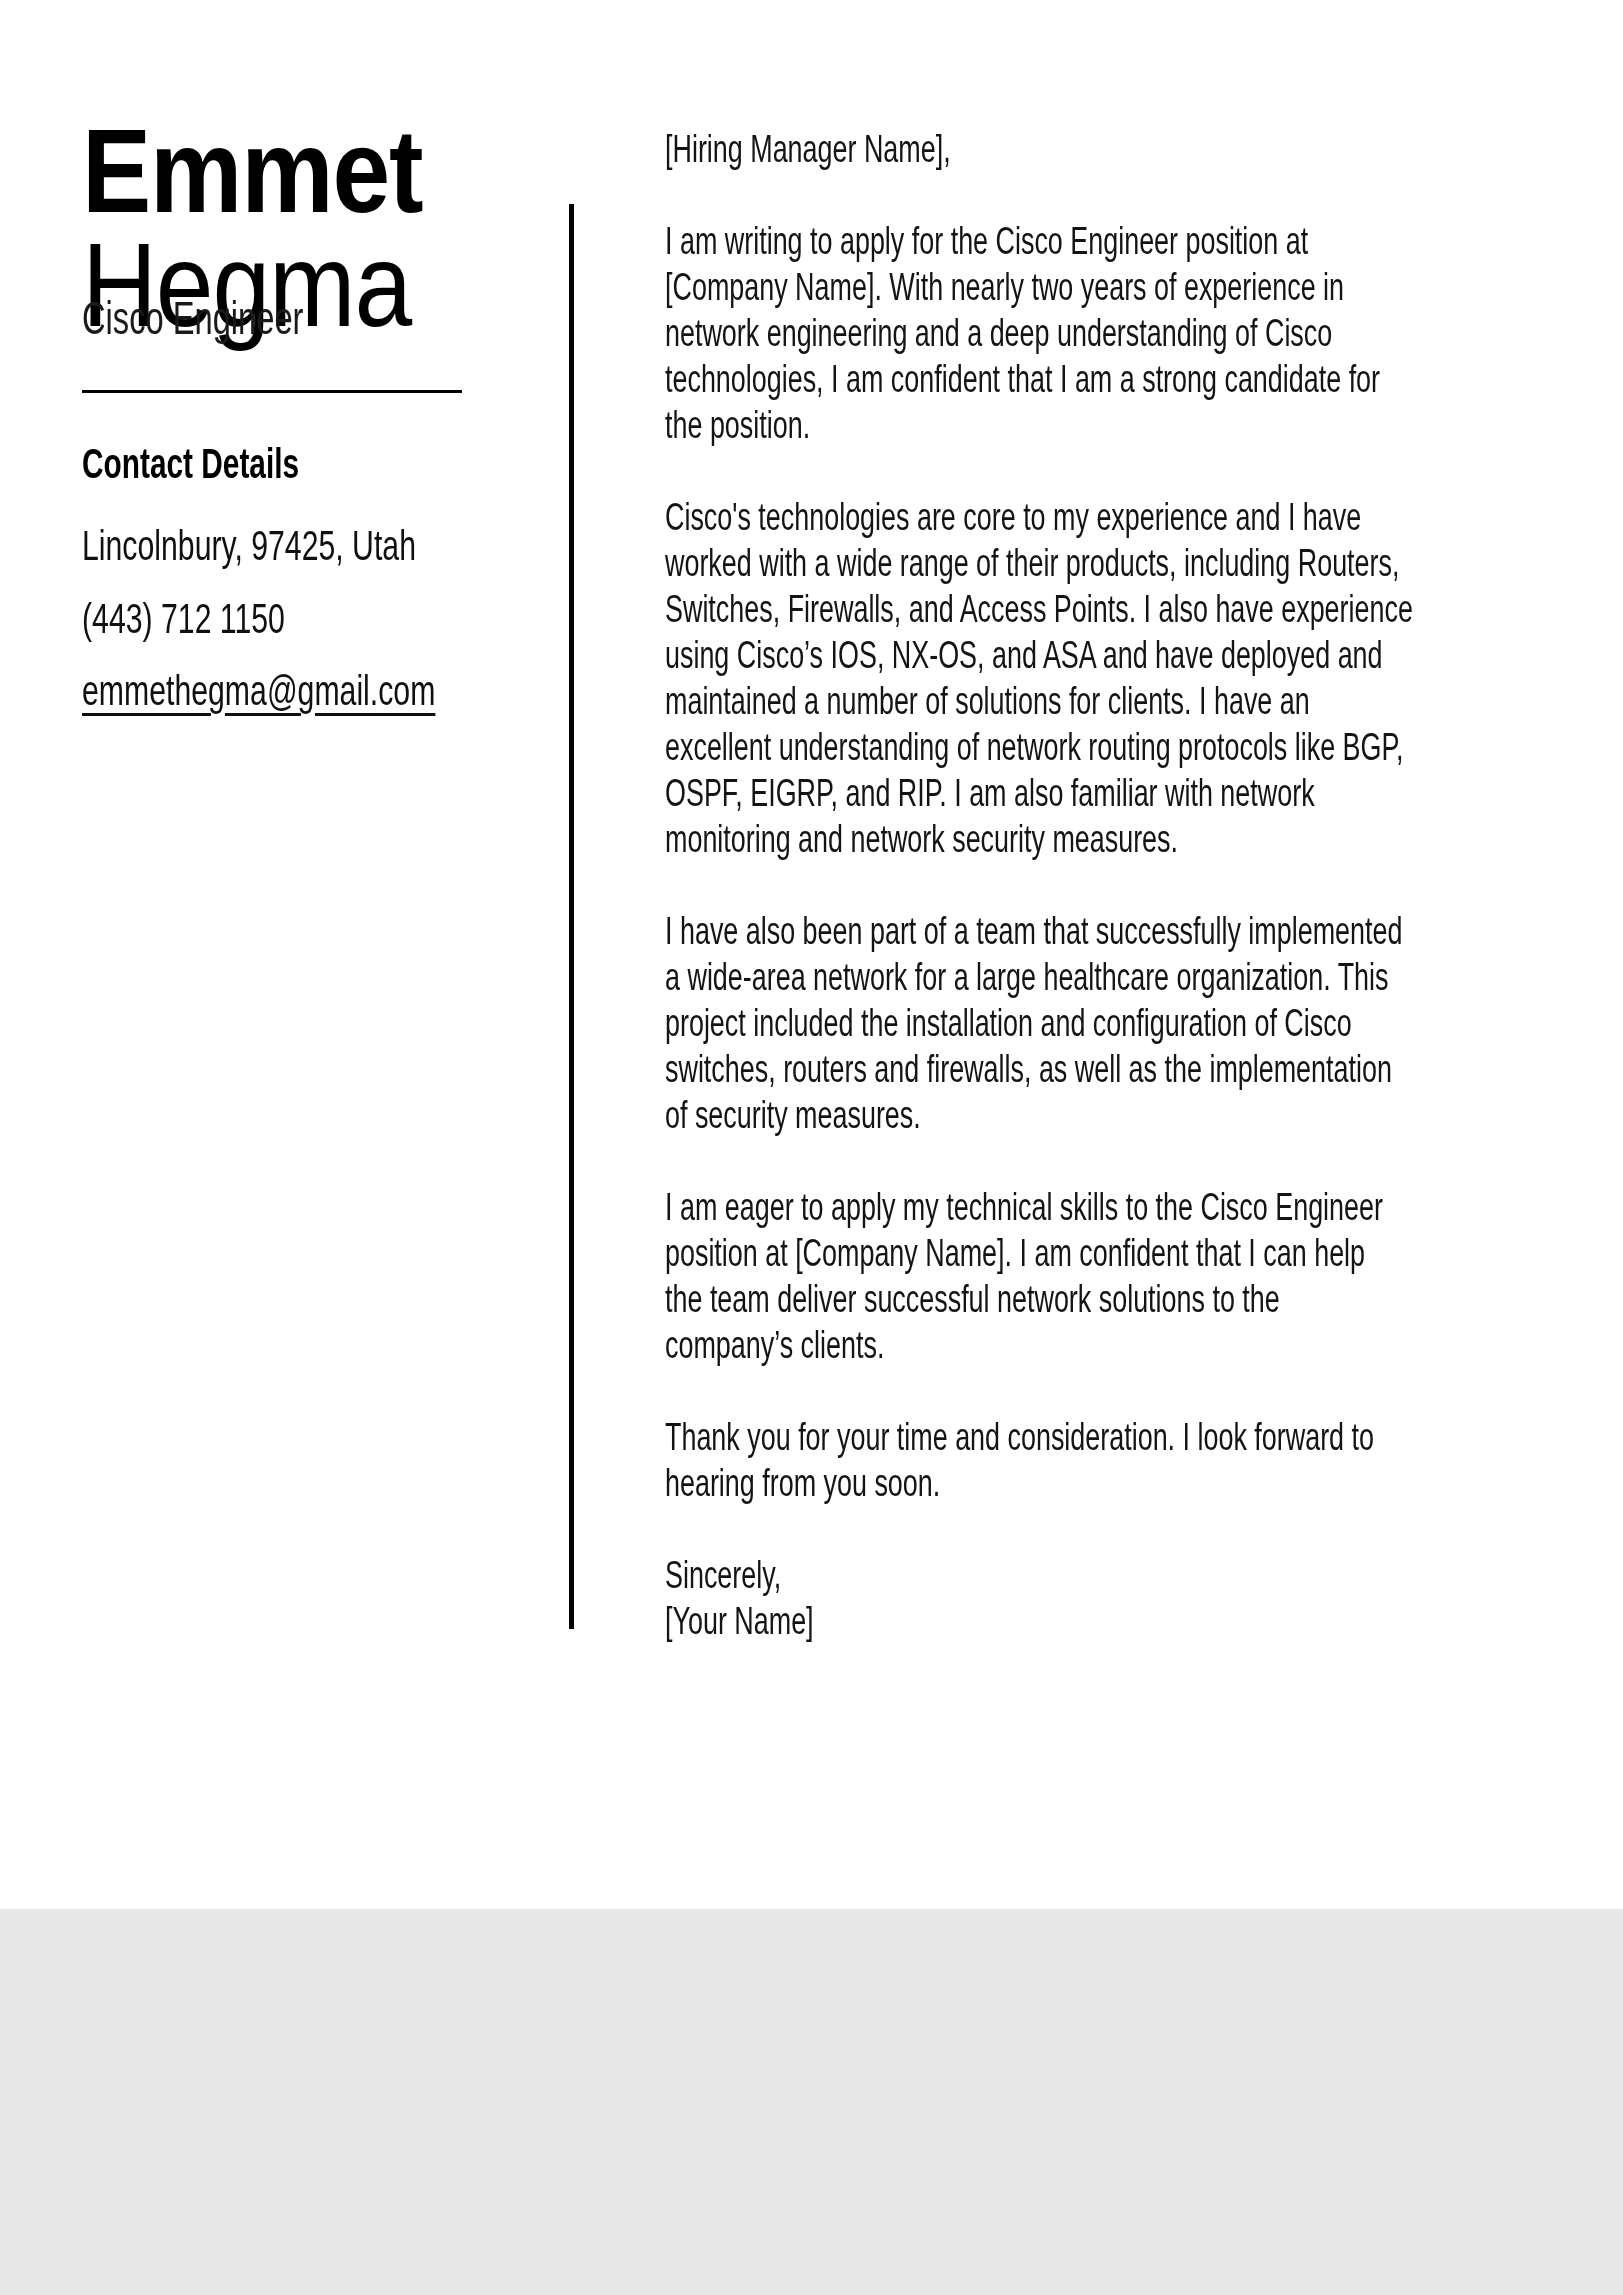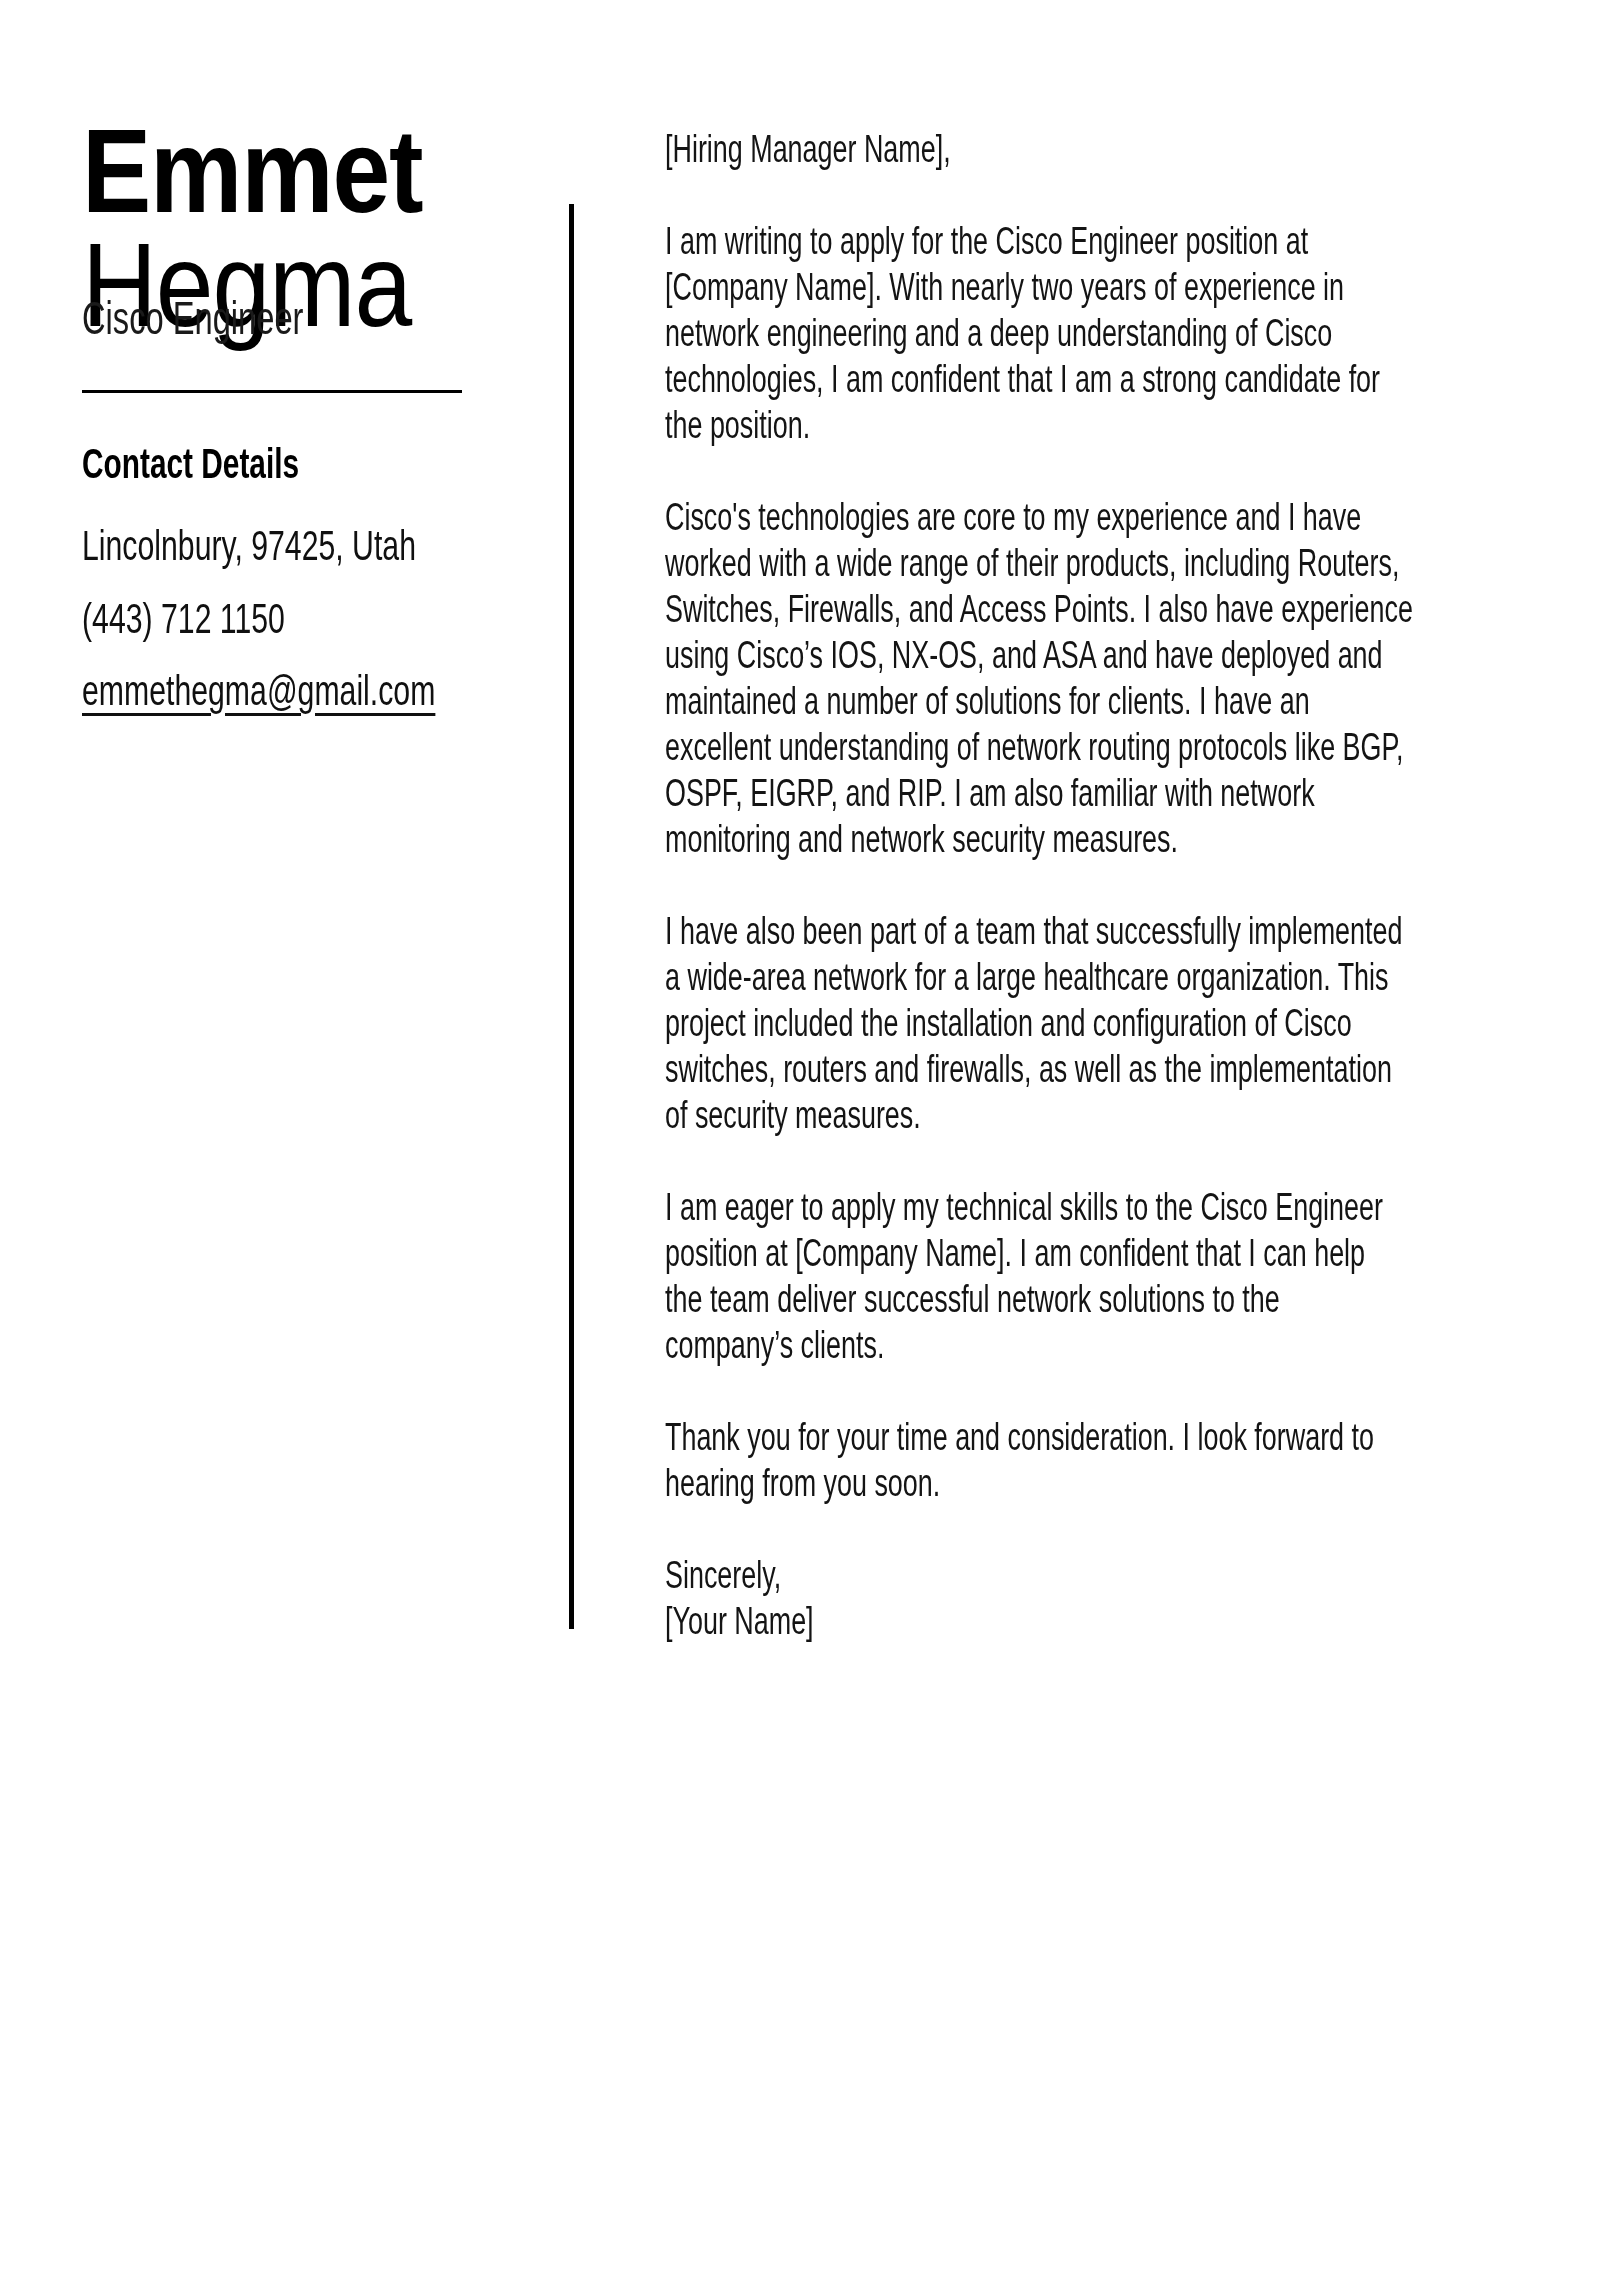--- a/index.html
+++ b/index.html
@@ -3,21 +3,21 @@
 <meta charset="utf-8">
 <style>
   html, body {
     margin: 0;
     padding: 0;
     background: #e8e8e8;
   }
   .page {
     position: relative;
     width: 1623px;
-    height: 2295px;
+    height: 1909px;
     background: #ffffff;
     font-family: "Liberation Sans", sans-serif;
     color: #101010;
     overflow: hidden;
   }
 
   
   .name-block {
     position: absolute;
     left: 82px;

